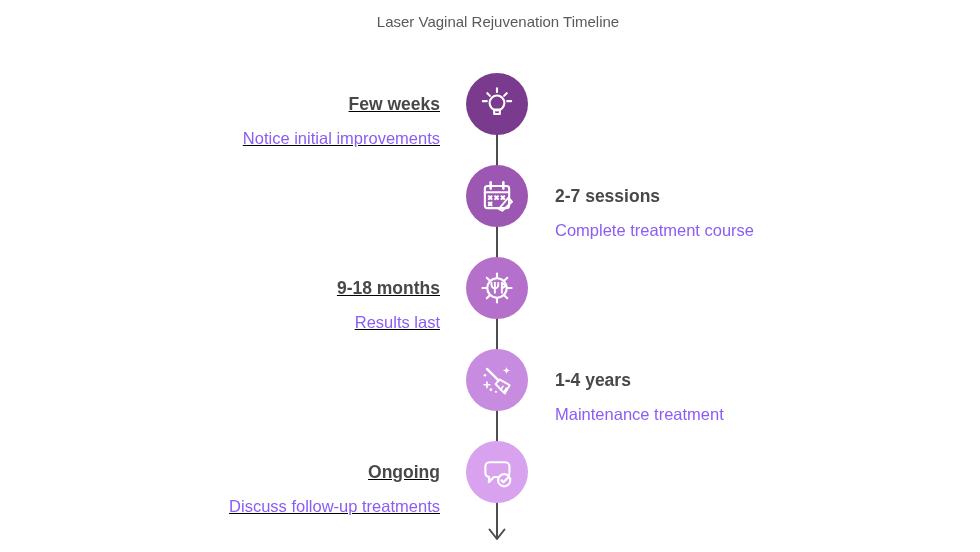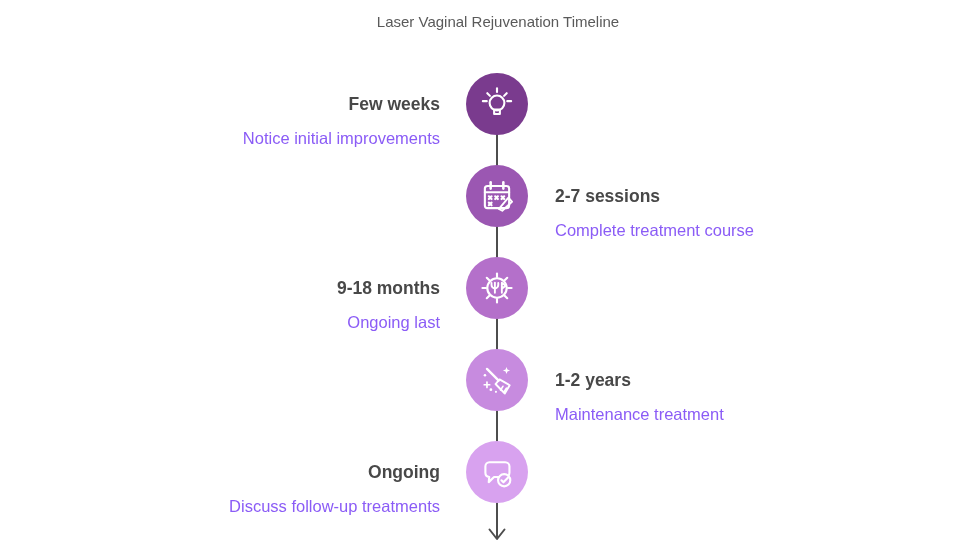--- a/index.html
+++ b/index.html
@@ -13,21 +13,21 @@
   }
   .axis-svg { position:absolute; top:0; left:0; }
   .node {
     position:absolute; left:466px; width:62px; height:62px; border-radius:50%;
     display:flex; align-items:center; justify-content:center;
   }
   .node svg { display:block; }
   .label { position:absolute; }
   .label .label-title { font-weight:bold; font-size:17.5px; line-height:34px; color:#484848; white-space:nowrap; }
   .label .label-desc  { font-size:16.5px; line-height:34px; color:#8b5cf6; white-space:nowrap; }
-  .label.left  { right:540px; text-align:right; }
+  .label.left  { right:540px; text-align:right;text-decoration:underline; }
   .label.right { left:555px;  text-align:left; }
   .t0 { top:73px; }  .l0 { top:87px; }
   .t1 { top:165px; } .l1 { top:179px; }
   .t2 { top:257px; } .l2 { top:271px; }
   .t3 { top:349px; } .l3 { top:363px; }
   .t4 { top:441px; } .l4 { top:455px; }
 </style>
 </head>
 <body>
 
@@ -90,40 +90,40 @@
         <path d="M10.7 10.7 l-2.4 -2.4"></path>
         <path d="M25.3 25.3 l2.4 2.4"></path>
         <path d="M10.7 25.3 l-2.4 2.4"></path>
         <path d="M12.8 13.2 v2 a3.2 3.2 0 0 0 6.4 0 v-2" stroke-width="1.8"></path>
         <path d="M16 13 v9.6" stroke-width="1.8"></path>
         <path d="M22.6 22.6 V13 l3.6 2.9 l-3.6 2.7" stroke-width="1.8"></path>
       </svg>
     </div>
     <div class="label left l2">
       <div class="label-title">9-18 months</div>
-      <div class="label-desc">Ongoing last</div>
+      <div class="label-desc">Results last</div>
     </div>
   </div>
 
   <div>
     <div class="node t3" style="background: rgb(199, 139, 223); color: rgb(199, 139, 223);">
       <svg width="38" height="38" viewBox="0 0 36 36" fill="none" stroke="#ffffff" stroke-width="2" stroke-linecap="round" stroke-linejoin="round">
         <path d="M8.5 7.5 L19.6 18.6" stroke-width="2.2"></path>
         <path d="M20.4 17.4 L30 23 L25.4 30.8 L16.6 21.8 Z" stroke-width="1.8"></path>
         <path d="M21.4 27.6 l2.2 -3.6" stroke-width="1.6"></path>
         <path d="M24.7 29.4 l2.2 -3.6" stroke-width="1.6"></path>
         <path d="M27 5.6 L27.9 8.1 L30.4 9 L27.9 9.9 L27 12.4 L26.1 9.9 L23.6 9 L26.1 8.1 Z" fill="#ffffff" stroke="none"></path>
         <path d="M8.5 19.9 v5.2 M5.9 22.5 h5.2" stroke-width="1.6"></path>
         <circle cx="6.6" cy="13.6" r="1.2" fill="#ffffff" stroke="none"></circle>
         <circle cx="12.2" cy="27.2" r="1.3" fill="#ffffff" stroke="none"></circle>
         <circle cx="17" cy="29.2" r="1" fill="#ffffff" stroke="none"></circle>
       </svg>
     </div>
     <div class="label right l3">
-      <div class="label-title">1-2 years</div>
+      <div class="label-title">1-4 years</div>
       <div class="label-desc">Maintenance treatment</div>
     </div>
   </div>
 
   <div>
     <div class="node t4" style="background: rgb(216, 162, 239); color: rgb(216, 162, 239);">
       <svg width="38" height="38" viewBox="0 0 36 36" fill="none" stroke="#ffffff" stroke-width="2" stroke-linecap="round" stroke-linejoin="round">
         <path d="M10.8 8.8 H25.8 C28 8.8 29.8 10.6 29.8 12.8 V18.8 C29.8 21 28 22.8 25.8 22.8 H15.2 L10.2 27.6 L10.6 22.8 C8.5 22.6 7 20.9 7 18.8 V12.8 C7 10.6 8.7 8.8 10.8 8.8 Z"></path>
         <circle cx="24.8" cy="25.8" r="5.8" fill="currentColor" stroke="#ffffff" stroke-width="2"></circle>
         <path d="M22.2 25.9 l1.9 1.9 l4.2 -4.4" stroke="#ffffff" stroke-width="2"></path>

